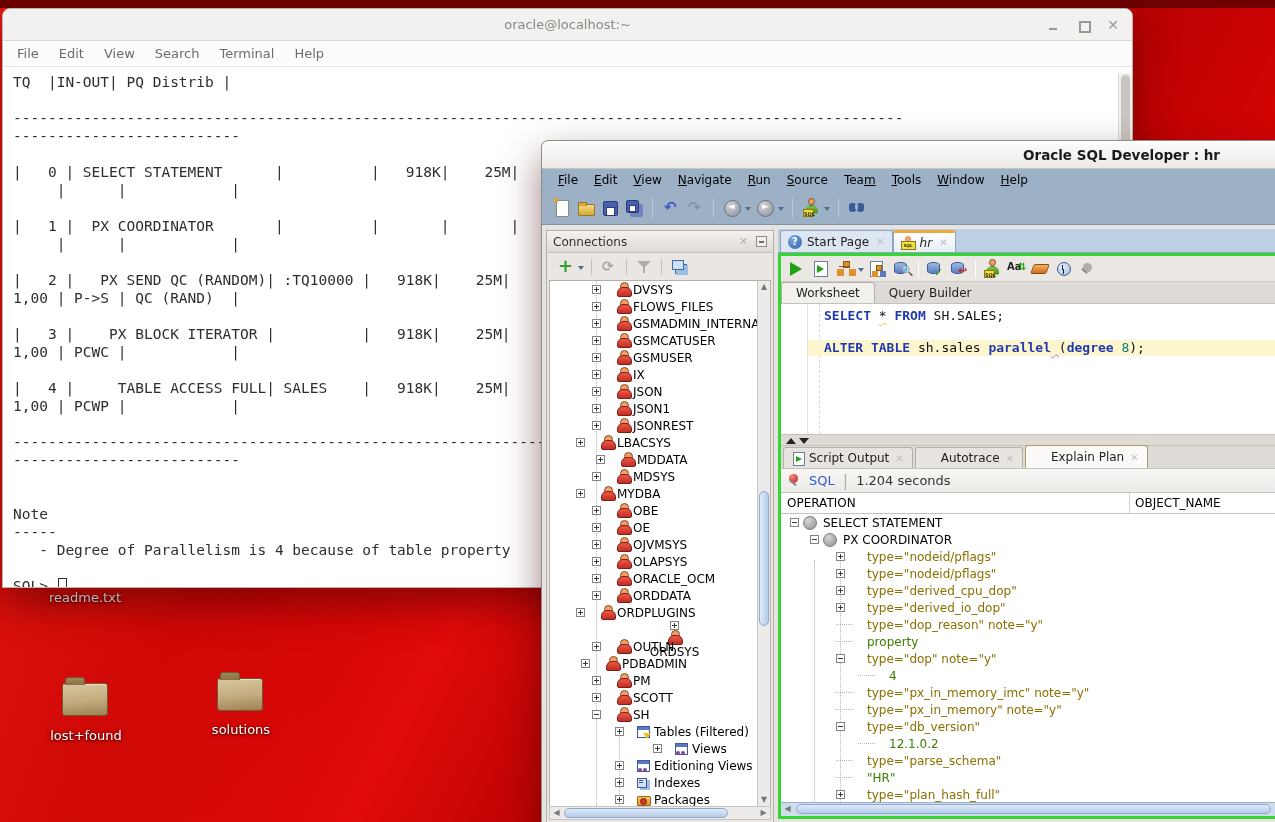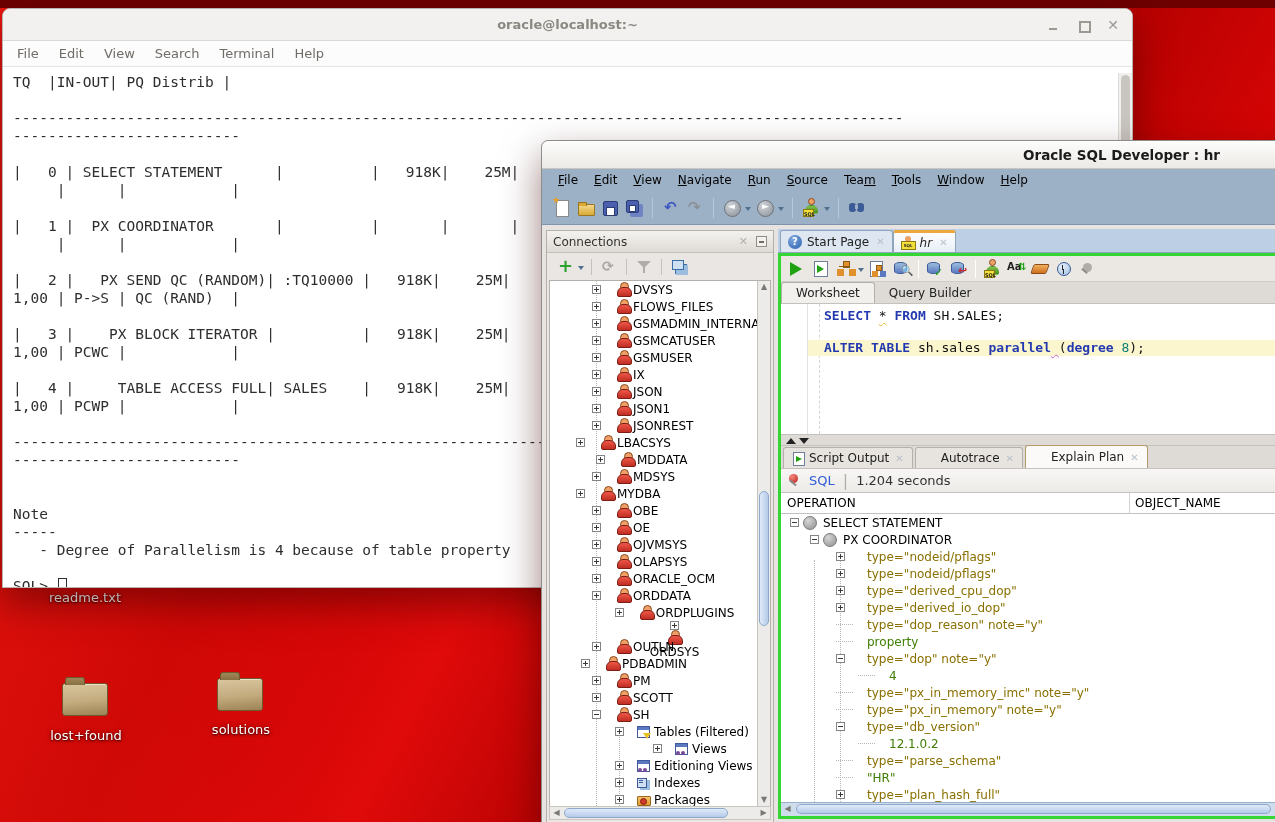--- a/index.html
+++ b/index.html
@@ -22,21 +22,21 @@
   .folder{position:absolute;width:46px;height:33px;border:1px solid #6e5930;border-radius:3px;
     background:linear-gradient(175deg,#d9c59e 0%,#c3ab7e 55%,#9d8354 100%);box-shadow:inset 0 1px 0 #eadfc4;}
   .folder::before{content:"";position:absolute;top:-7px;left:2px;width:18px;height:7px;
     background:linear-gradient(#9f8756,#887044);border:1px solid #6e5930;border-bottom:none;border-radius:3px 3px 0 0;}
 
   
   .term-window{position:absolute;left:2px;top:8px;width:1131px;height:580px;background:#fff;
     border:1px solid #b9b6b2;border-radius:8px 8px 0 0;box-shadow:0 16px 38px rgba(60,0,0,.5);}
   .term-titlebar{position:absolute;left:0;top:0;right:0;height:32px;background:#f2f1f0;
     border-bottom:1px solid #dbd8d4;border-radius:8px 8px 0 0;}
-  .term-title{position:absolute;left:0;right:0;top:8px;text-align:center;color:#8b8781;font-size:13px;font-weight:bold;}
+  .term-title{position:absolute;left:0;right:0;top:8px;text-align:center;color:#8b8781;font-size:13px;font-weight:normal;}
   .tw-btn{position:absolute;top:9px;width:14px;height:14px;color:#9c9892;font-size:12px;line-height:14px;text-align:center;}
   .tw-min::before{content:"";position:absolute;left:3px;top:10px;width:8px;height:2px;background:#9c9892;}
   .tw-max::before{content:"";position:absolute;left:3px;top:3px;width:8px;height:8px;border:2px solid #9c9892;}
   .tw-close{font-size:14px;font-weight:bold;}
   .term-menubar{position:absolute;left:0;top:32px;right:0;height:26px;background:#fdfcfc;border-bottom:1px solid #e6e4e1;
     display:flex;align-items:center;gap:20px;padding-left:14px;}
   .tmenu-item{color:#6f6b66;font-size:13px;}
   .term-body{position:absolute;left:0;top:64px;right:14px;bottom:0;overflow:hidden;padding-left:10px;}
   .tline{white-space:pre;font-family:"DejaVu Sans Mono","Liberation Mono",monospace;font-size:14.5px;line-height:18px;height:18px;color:#2e2e2e;}
   .term-cursor{display:inline-block;width:9px;height:15px;border:1px solid #2e2e2e;vertical-align:-2px;margin-left:1px;}
@@ -465,21 +465,21 @@
               <span data-interactable="false" style="width: 3px; flex: 0 0 auto;"></span>
               <span data-interactable="false">ORACLE_OCM</span>
             </div>
             <div class="crow" data-interactable="true" style="padding-left: 42px;">
               <span class="expbox plus" data-interactable="true"></span>
               <span data-interactable="false" style="width: 16px; flex: 0 0 auto;"></span>
               <span class="person" data-interactable="false"></span>
               <span data-interactable="false" style="width: 3px; flex: 0 0 auto;"></span>
               <span data-interactable="false">ORDDATA</span>
             </div>
-            <div class="crow" data-interactable="true" style="padding-left: 42px; justify-content: center;">
+            <div class="crow" data-interactable="true" style="padding-left: 26px;">
               <span class="expbox plus" data-interactable="true"></span>
               <span data-interactable="false" style="width: 16px; flex: 0 0 auto;"></span>
               <span class="person" data-interactable="false"></span>
               <span data-interactable="false" style="width: 3px; flex: 0 0 auto;"></span>
               <span data-interactable="false">ORDPLUGINS</span>
             </div>
             <div class="crow" data-interactable="true" style="padding-left: 42px; flex-direction: column;">
               <span class="expbox plus" data-interactable="true"></span>
               <span data-interactable="false" style="width: 16px; flex: 0 0 auto;"></span>
               <span class="person" data-interactable="false"></span>

